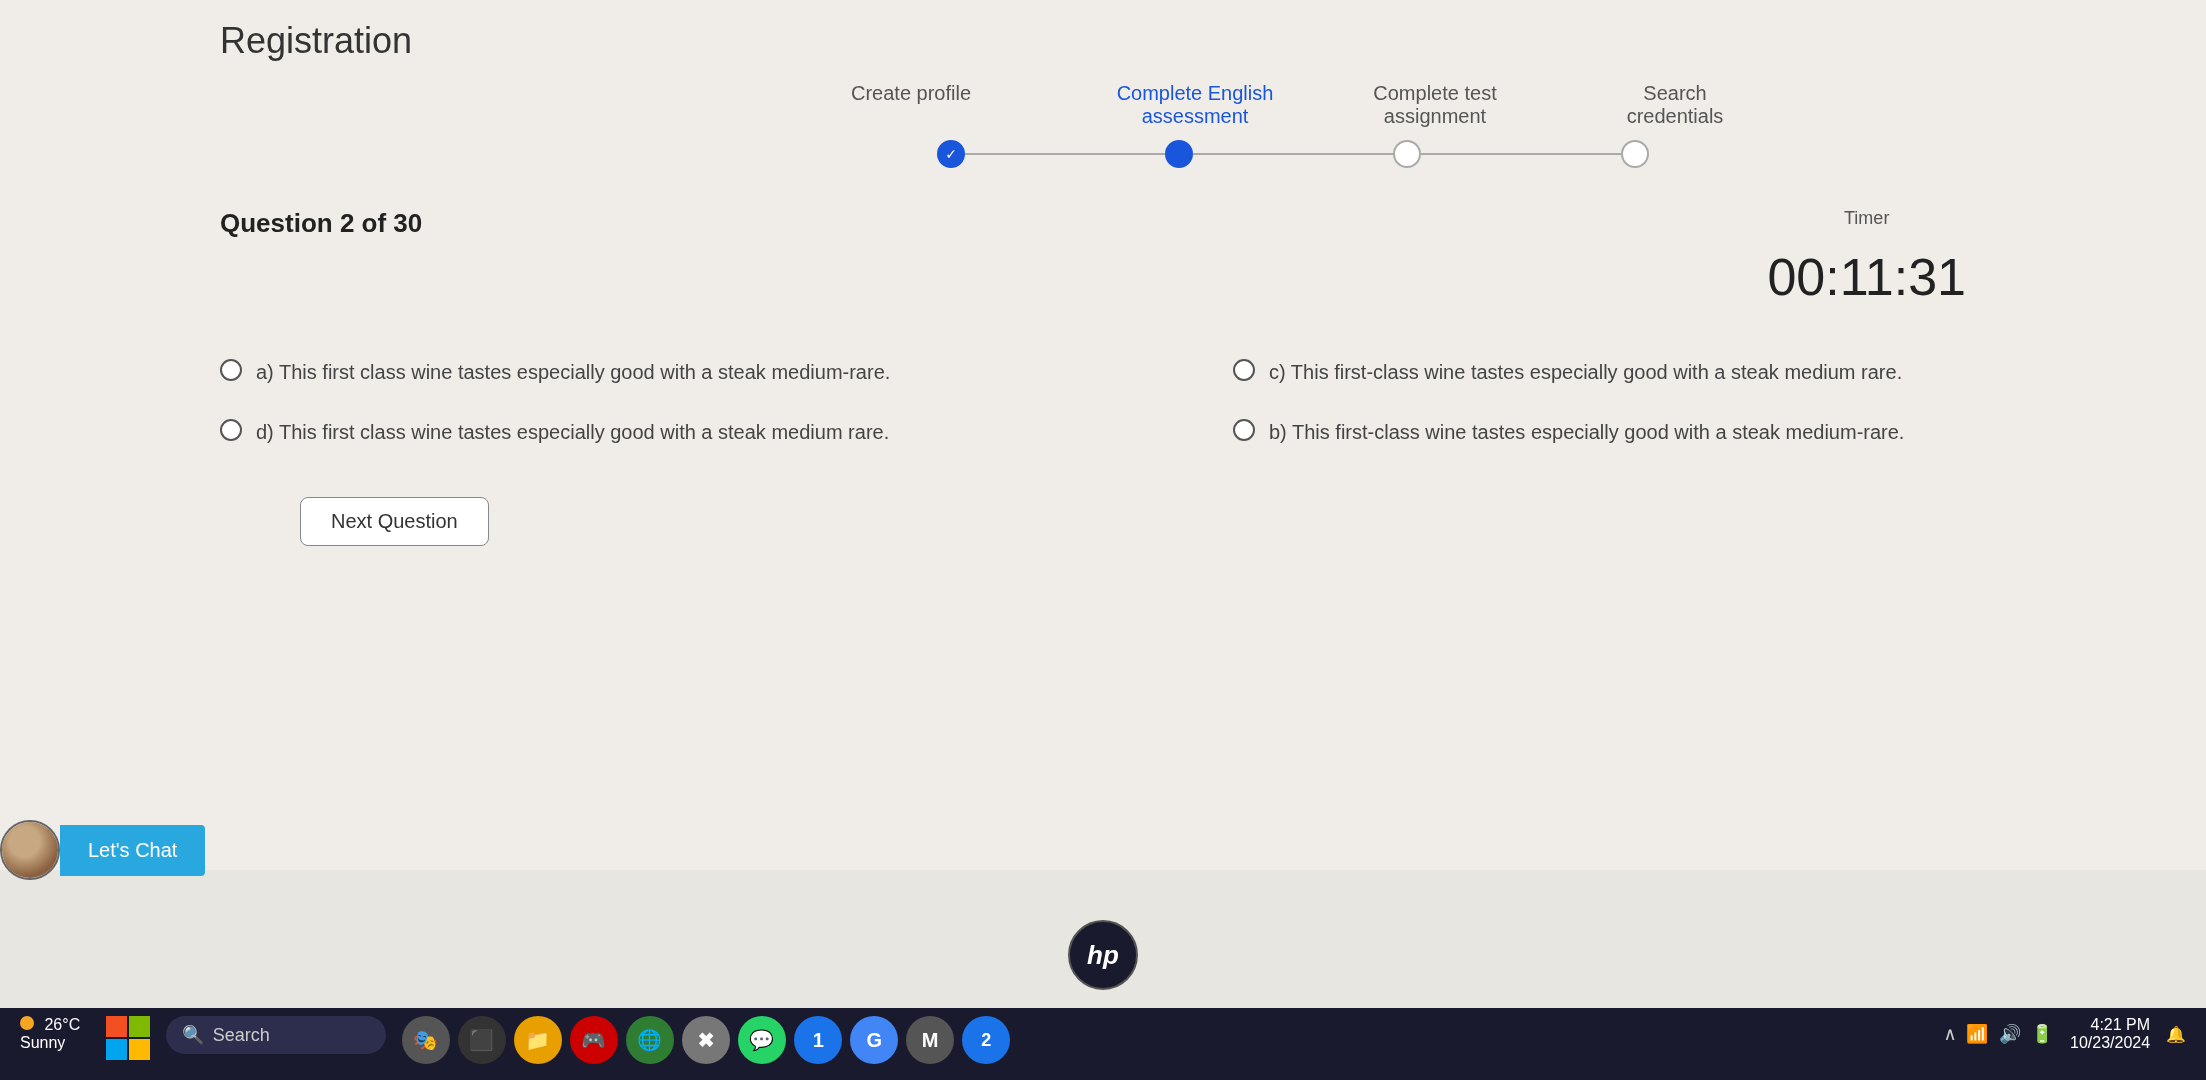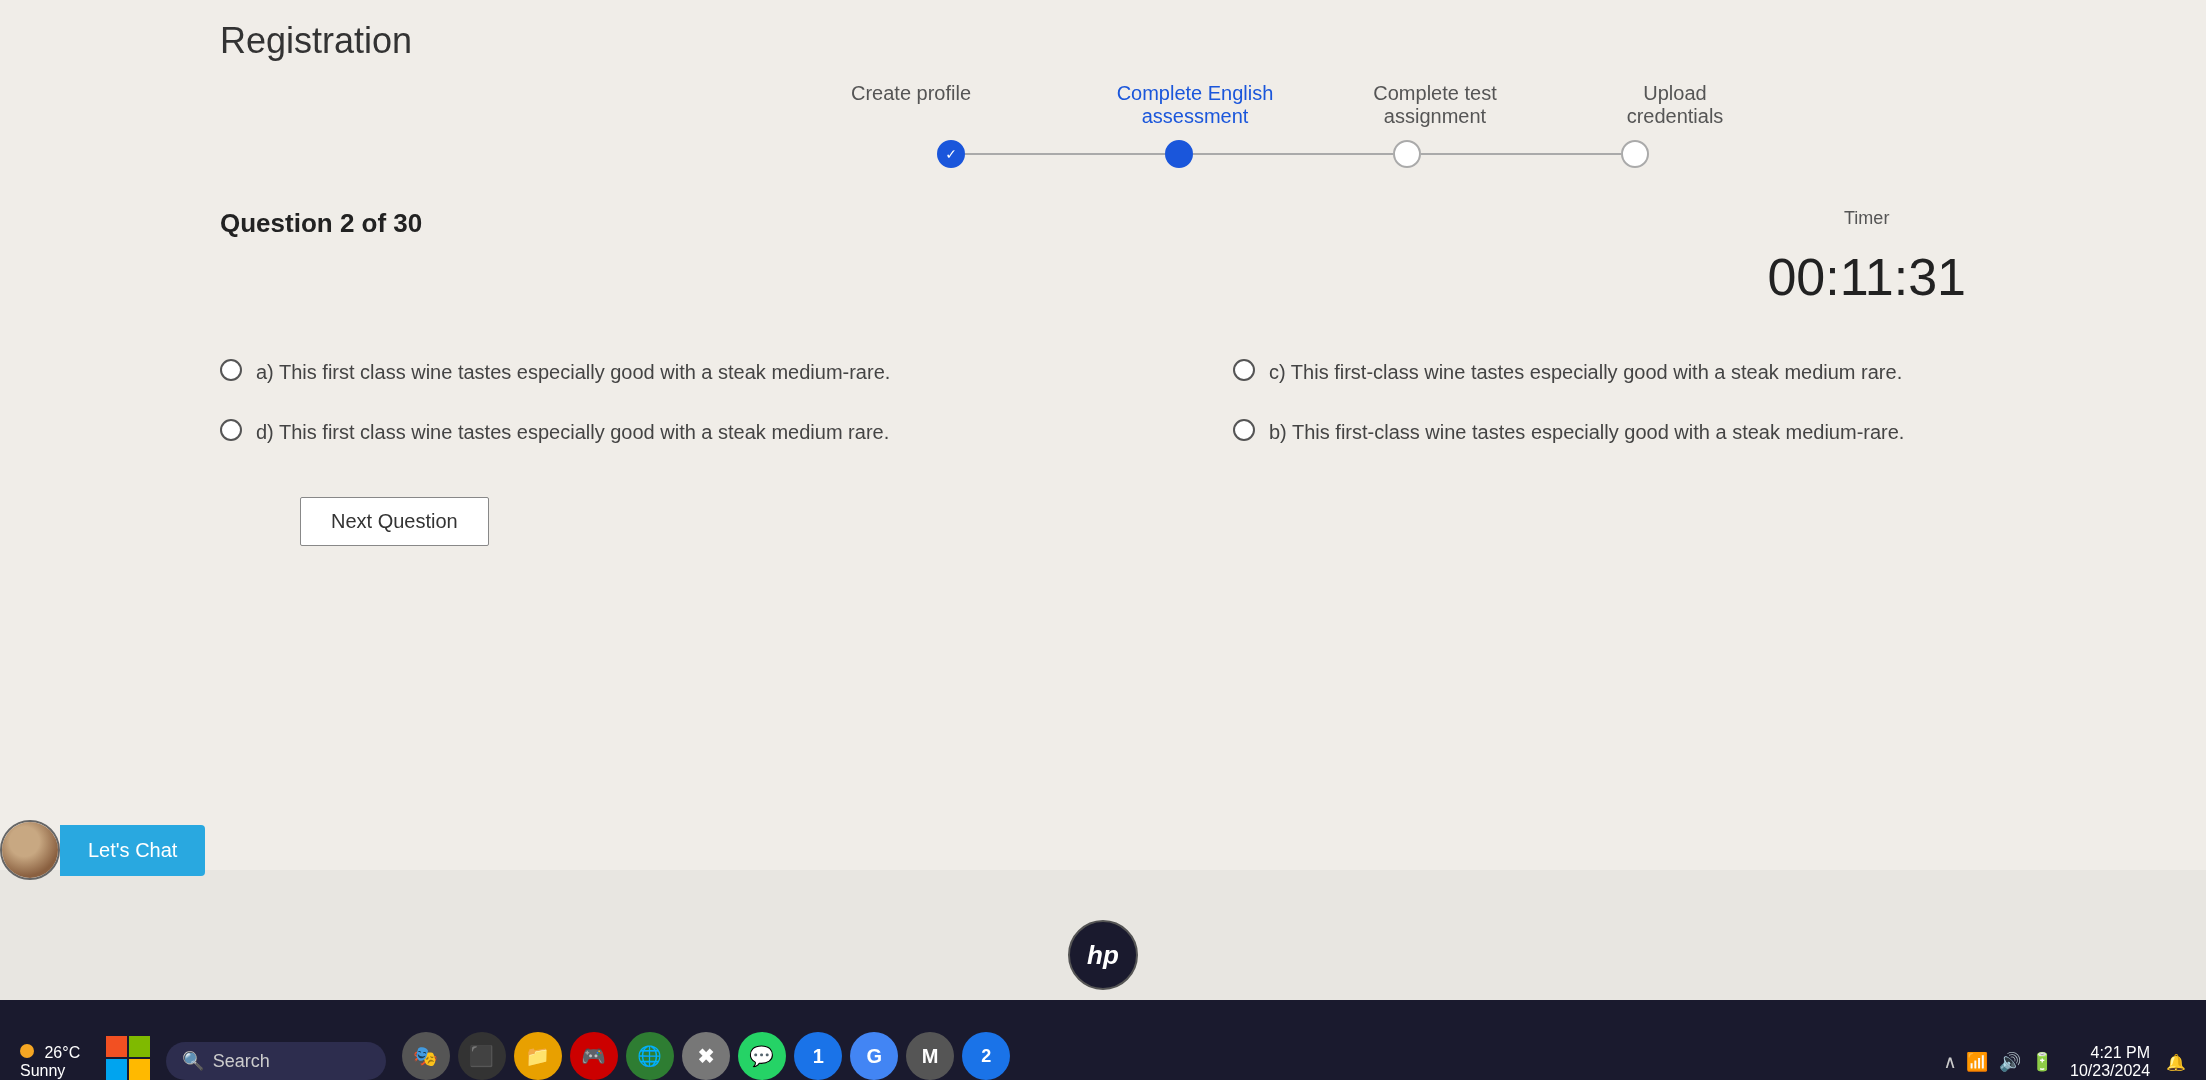--- a/index.html
+++ b/index.html
@@ -173,21 +173,21 @@
     }
 
     
     .next-btn {
       border: 1px solid #888;
       background: white;
       padding: 12px 30px;
       font-size: 20px;
       color: #333;
       cursor: pointer;
-      border-radius: 2px;
+      border-radius: 8px;
       margin-left: 80px;
     }
 
     
     .chat-widget {
       position: fixed;
       bottom: 200px;
       left: 0;
       display: flex;
       align-items: center;
@@ -219,25 +219,25 @@
       cursor: pointer;
       border-radius: 0 4px 4px 0;
     }
 
     
     .taskbar {
       position: absolute;
       bottom: 0;
       left: 0;
       width: 100%;
-      height: 80px;
+      height: 72px;
       background: #1a1a2e;
       display: flex;
-      align-items: flex-end;
-      padding: 0 20px;
+      align-items: flex-start;
+      padding: 8px 20px;
       gap: 16px;
       z-index: 200;
     }
 
     .taskbar-weather {
       display: flex;
       flex-direction: column;
       color: #fff;
       font-size: 16px;
       margin-right: 10px;
@@ -370,21 +370,21 @@
       <div class="step-label">
         <span>Create profile</span>
       </div>
       <div class="step-label active">
         <span>Complete English assessment</span>
       </div>
       <div class="step-label">
         <span>Complete test assignment</span>
       </div>
       <div class="step-label">
-        <span>Upload credentials</span>
+        <span>Search credentials</span>
       </div>
     </div>
 
     <div class="progress-line-container">
       <div class="step-circle completed"></div>
       <div class="step-line"></div>
       <div class="step-circle current"></div>
       <div class="step-line"></div>
       <div class="step-circle"></div>
       <div class="step-line"></div>

